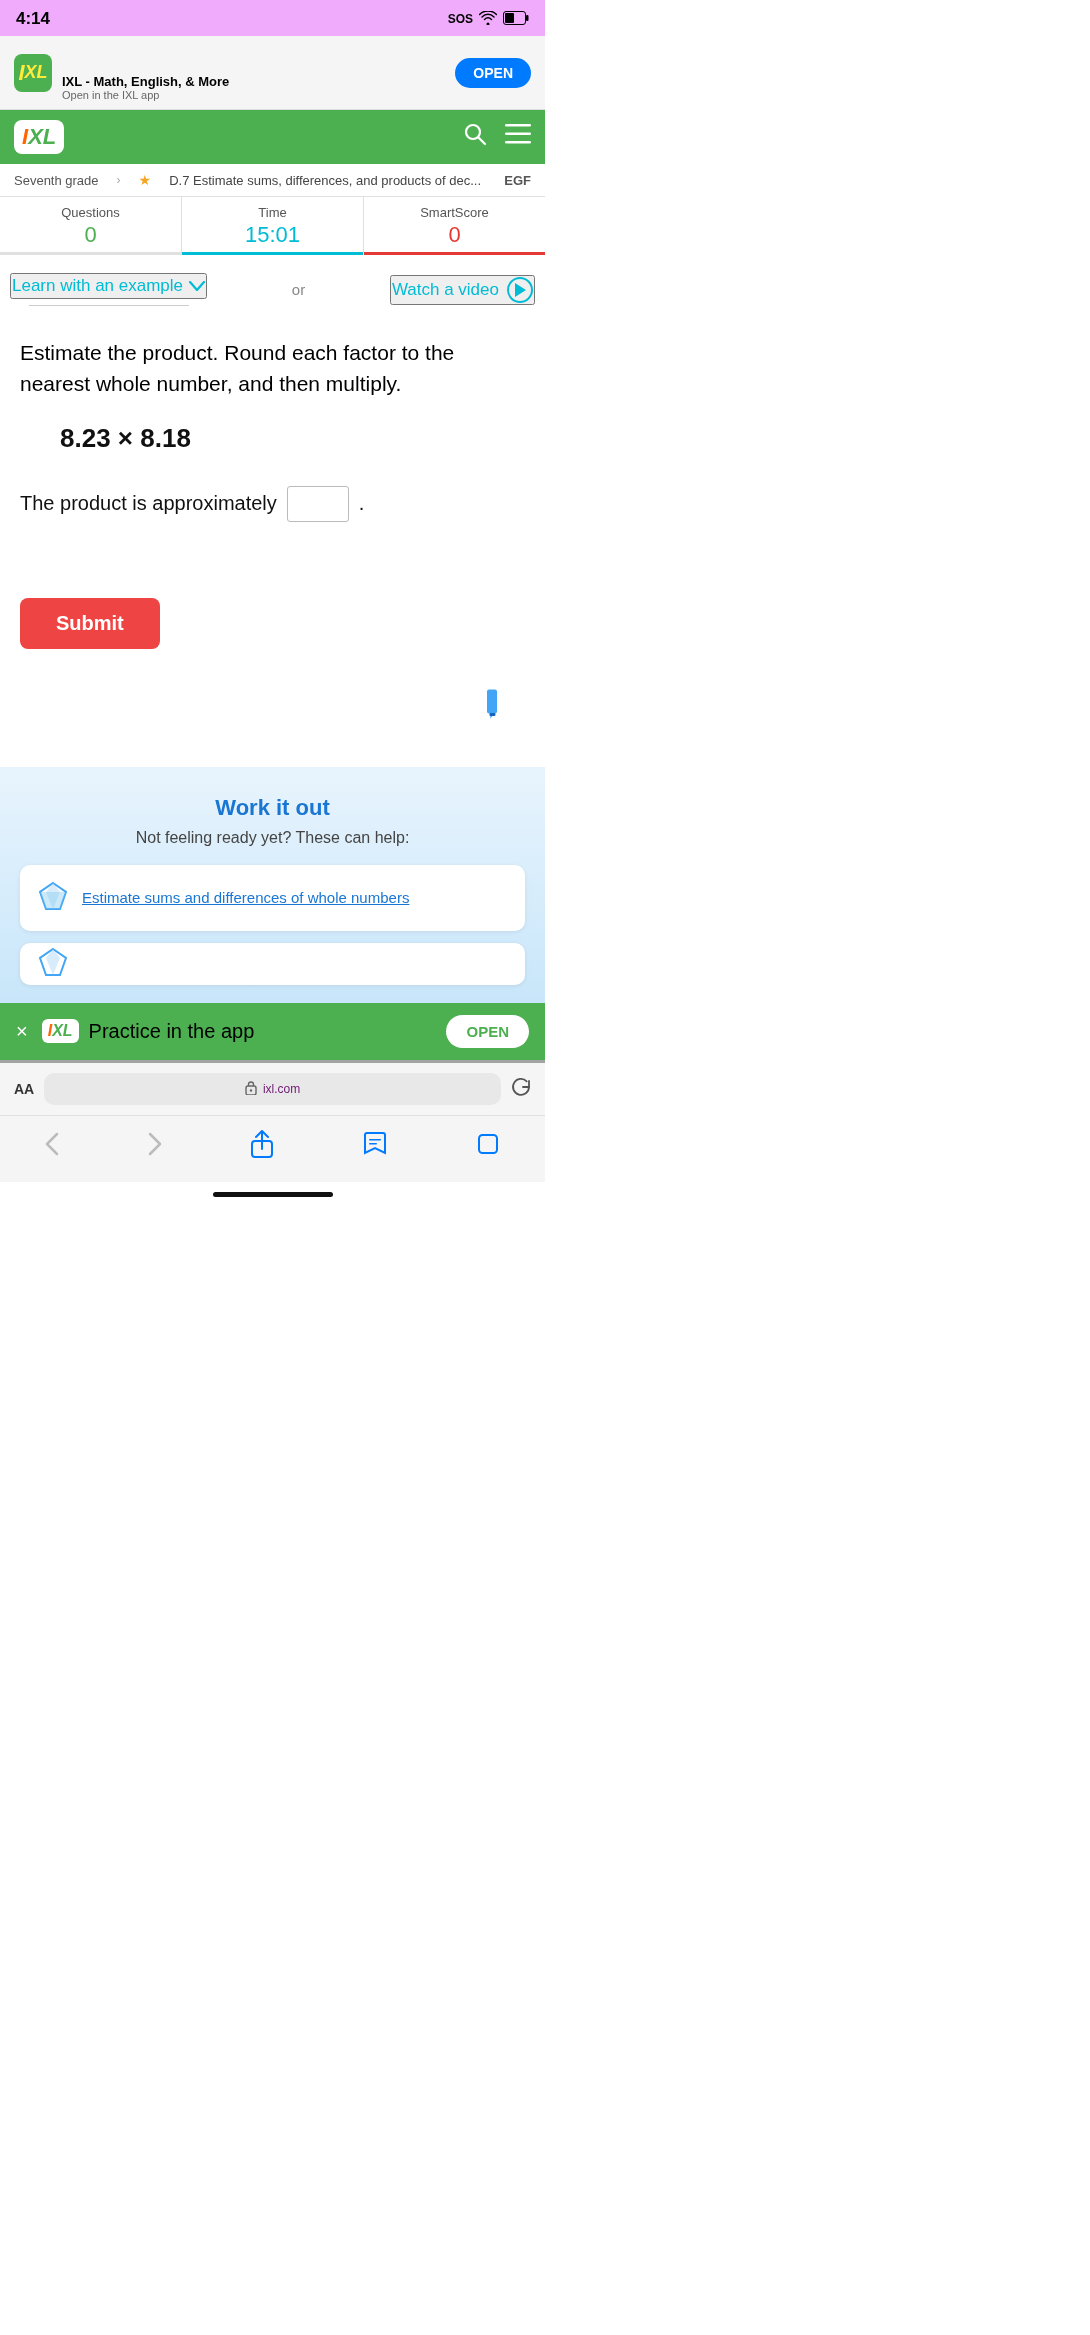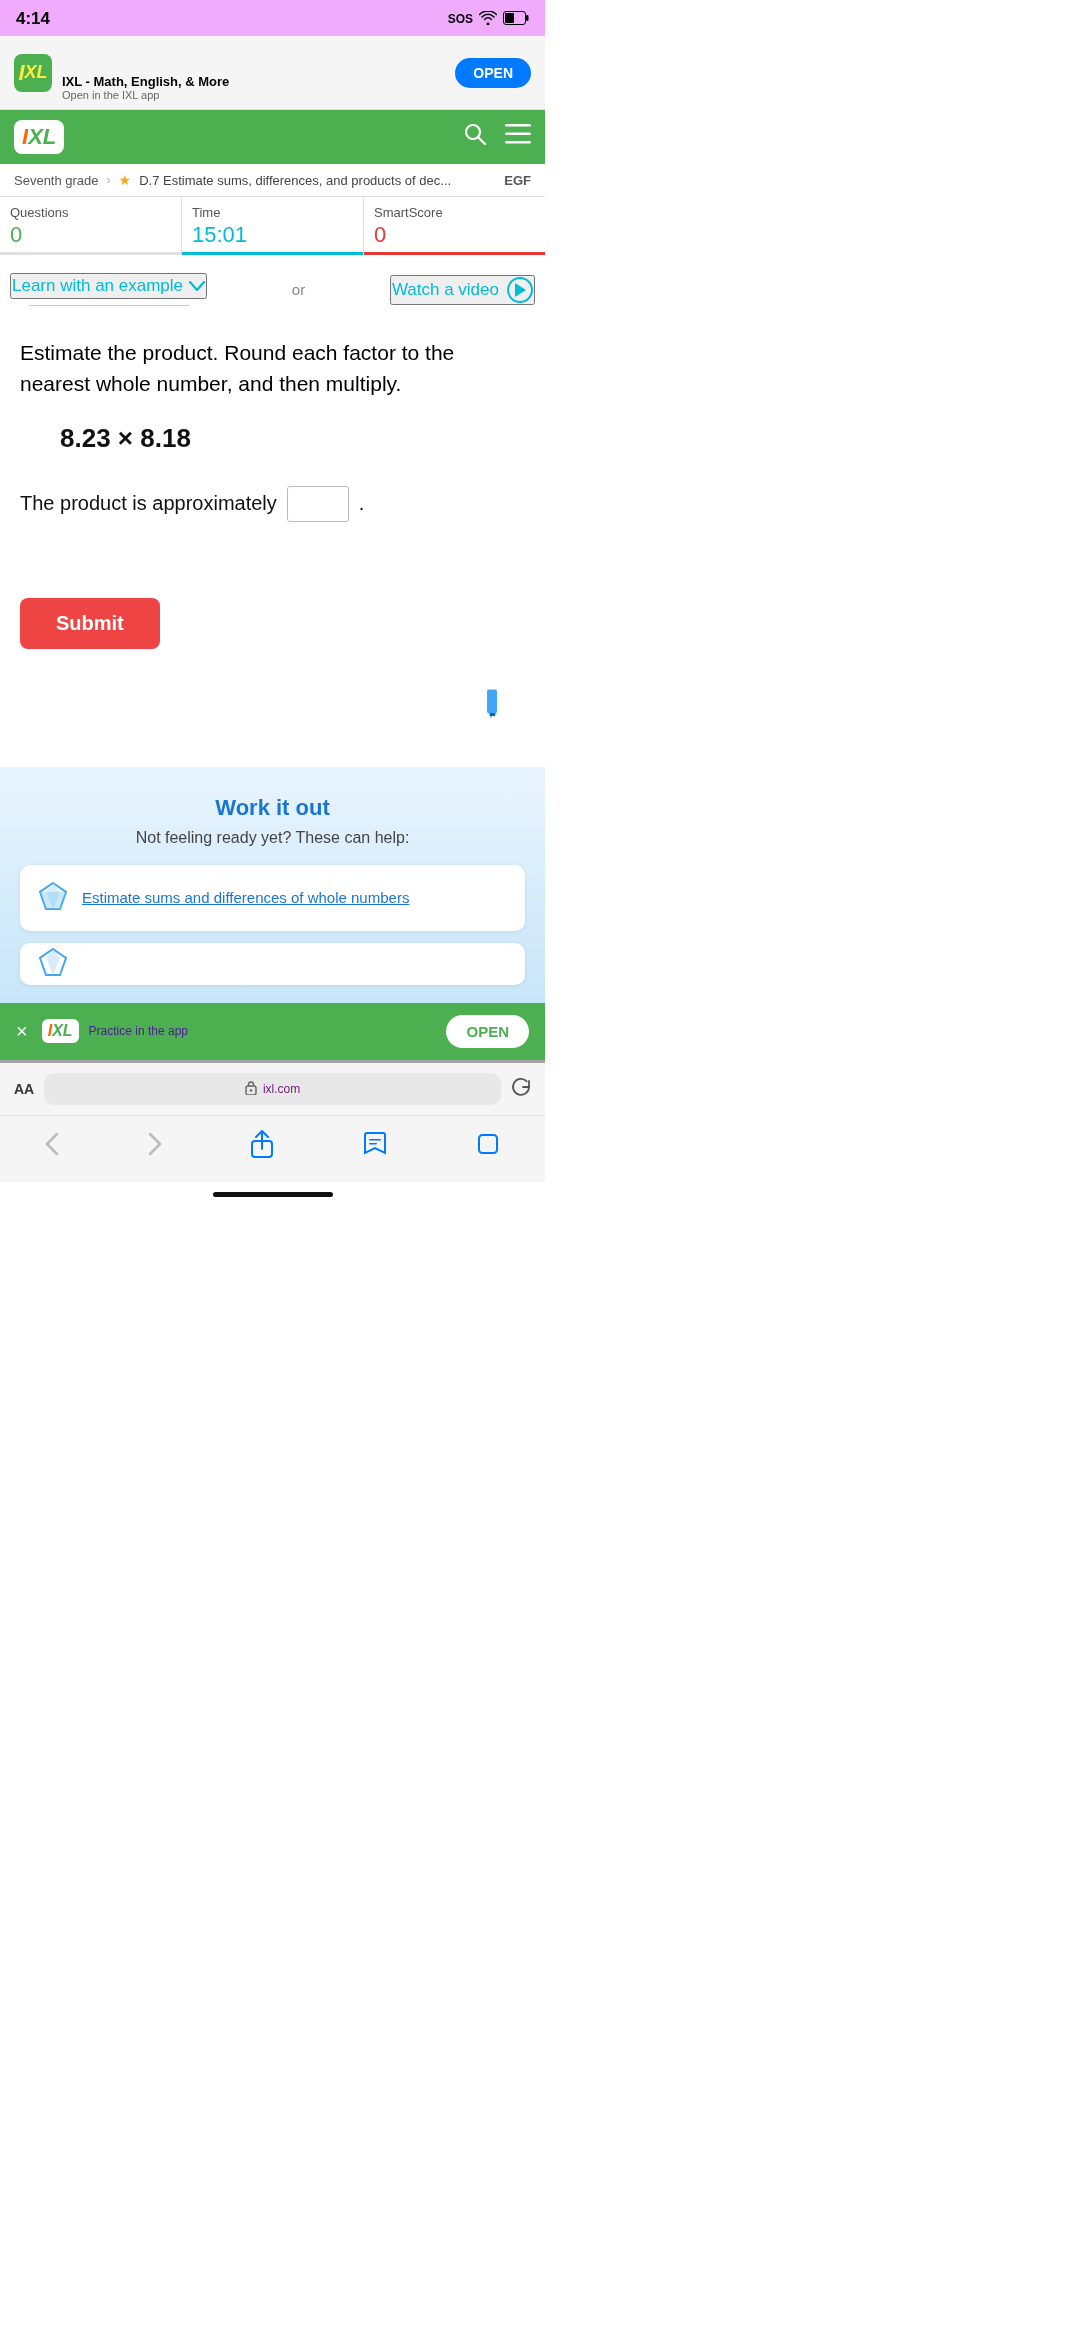--- a/index.html
+++ b/index.html
@@ -110,21 +110,21 @@
       font-size: 22px;
       cursor: pointer;
     }
 
     
     .breadcrumb {
       background: #fff;
       display: flex;
       align-items: center;
       padding: 8px 14px;
-      gap: 8px;
+      gap: 18px;
       border-bottom: 1px solid #e0e0e0;
       flex-wrap: wrap;
     }
     .breadcrumb-item {
       font-size: 13px;
       color: #555;
     }
     .breadcrumb-chevron {
       color: #aaa;
       font-size: 12px;
@@ -148,20 +148,21 @@
     }
 
     
     .stats-row {
       display: flex;
       border-bottom: 3px solid #e0e0e0;
       background: #fff;
     }
     .stat-cell {
       flex: 1;
+      text-align: center;
       padding: 8px 10px 4px;
       position: relative;
     }
     .stat-cell:not(:last-child) {
       border-right: 1px solid #e0e0e0;
     }
     .stat-label {
       font-size: 13px;
       color: #555;
       margin-bottom: 2px;
@@ -380,22 +381,22 @@
       background: #fff;
       border-radius: 6px;
       padding: 3px 6px;
       display: flex;
       align-items: center;
     }
     .banner-logo-i { color: #ff6600; font-size: 16px; font-weight: 900; font-style: italic; }
     .banner-logo-xl { color: #4caf50; font-size: 16px; font-weight: 900; font-style: italic; }
     .banner-text {
       flex: 1;
-      color: #4c1d95;
-      font-size: 12px;
+      color: #000000;
+      font-size: 20px;
       font-weight: 500;
     }
     .banner-open-btn {
       background: #fff;
       color: #4caf50;
       border: none;
       border-radius: 20px;
       padding: 8px 20px;
       font-size: 15px;
       font-weight: 700;

